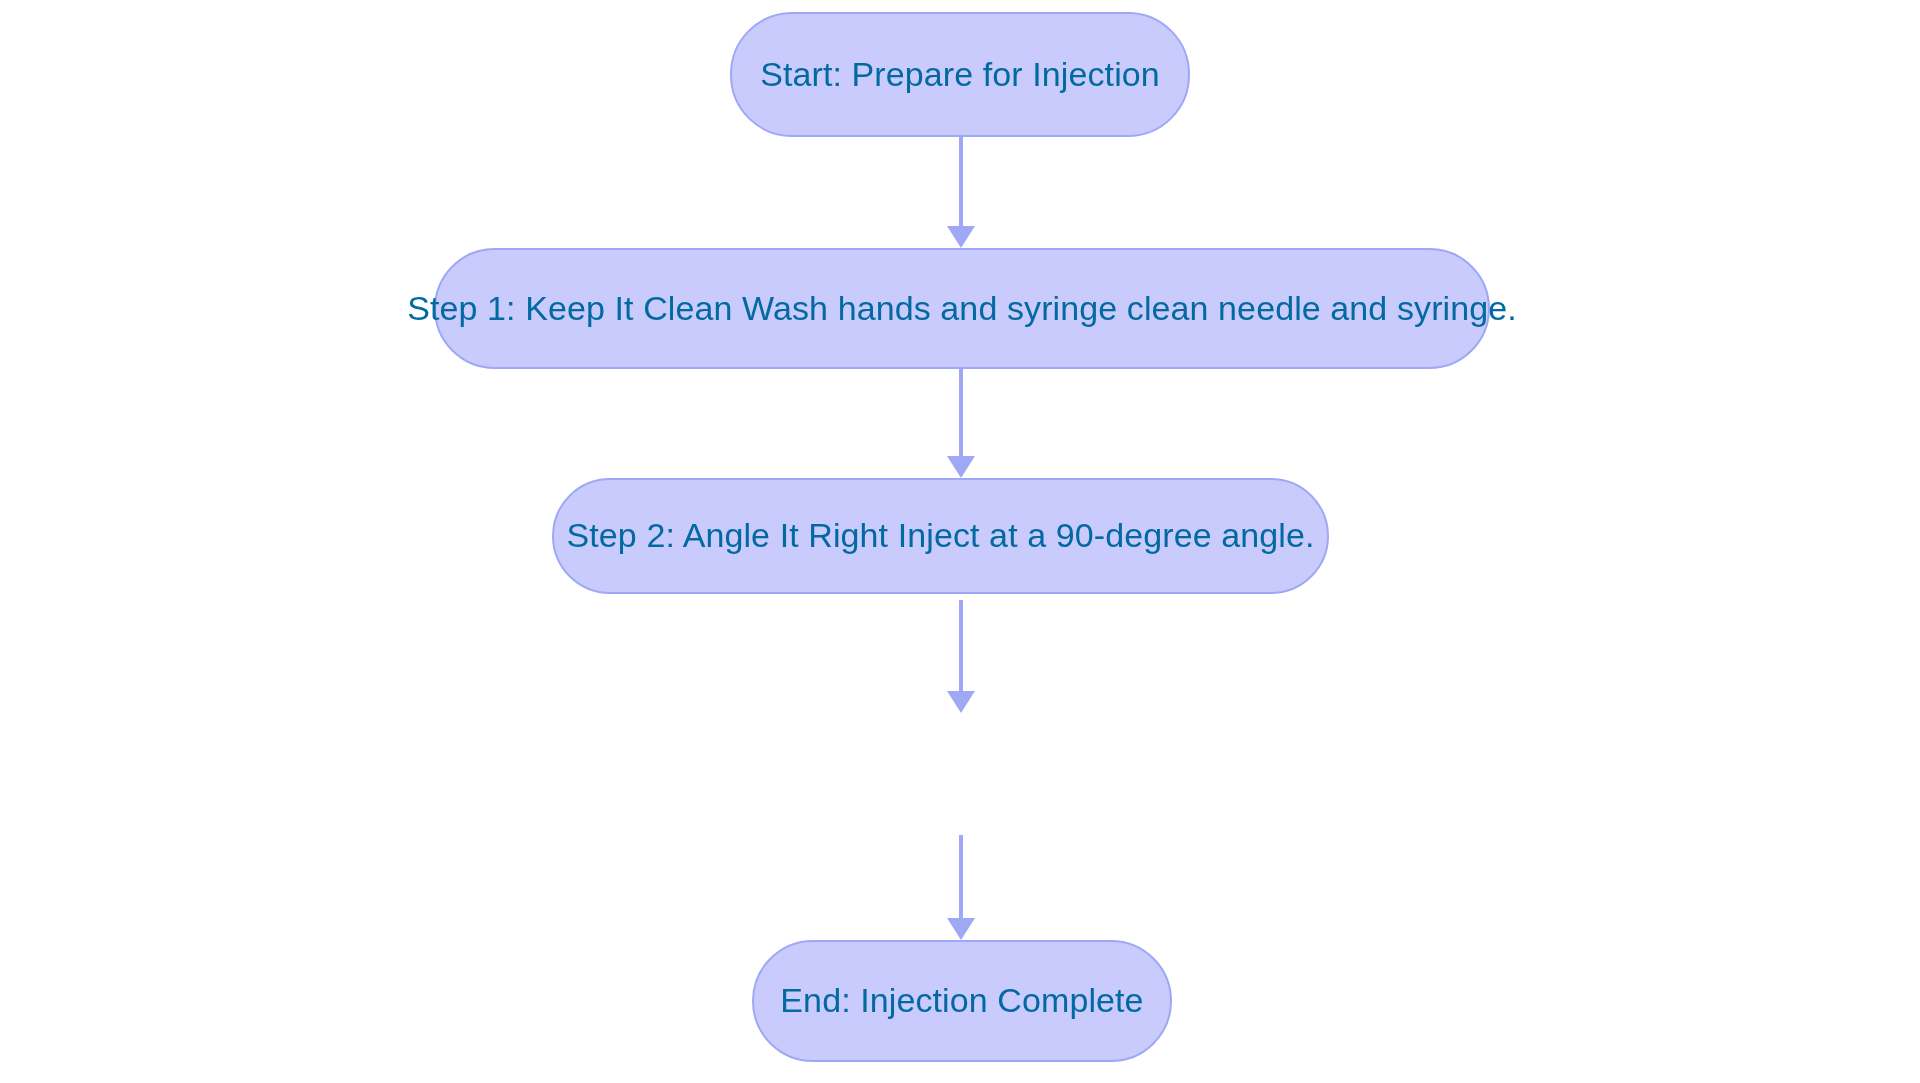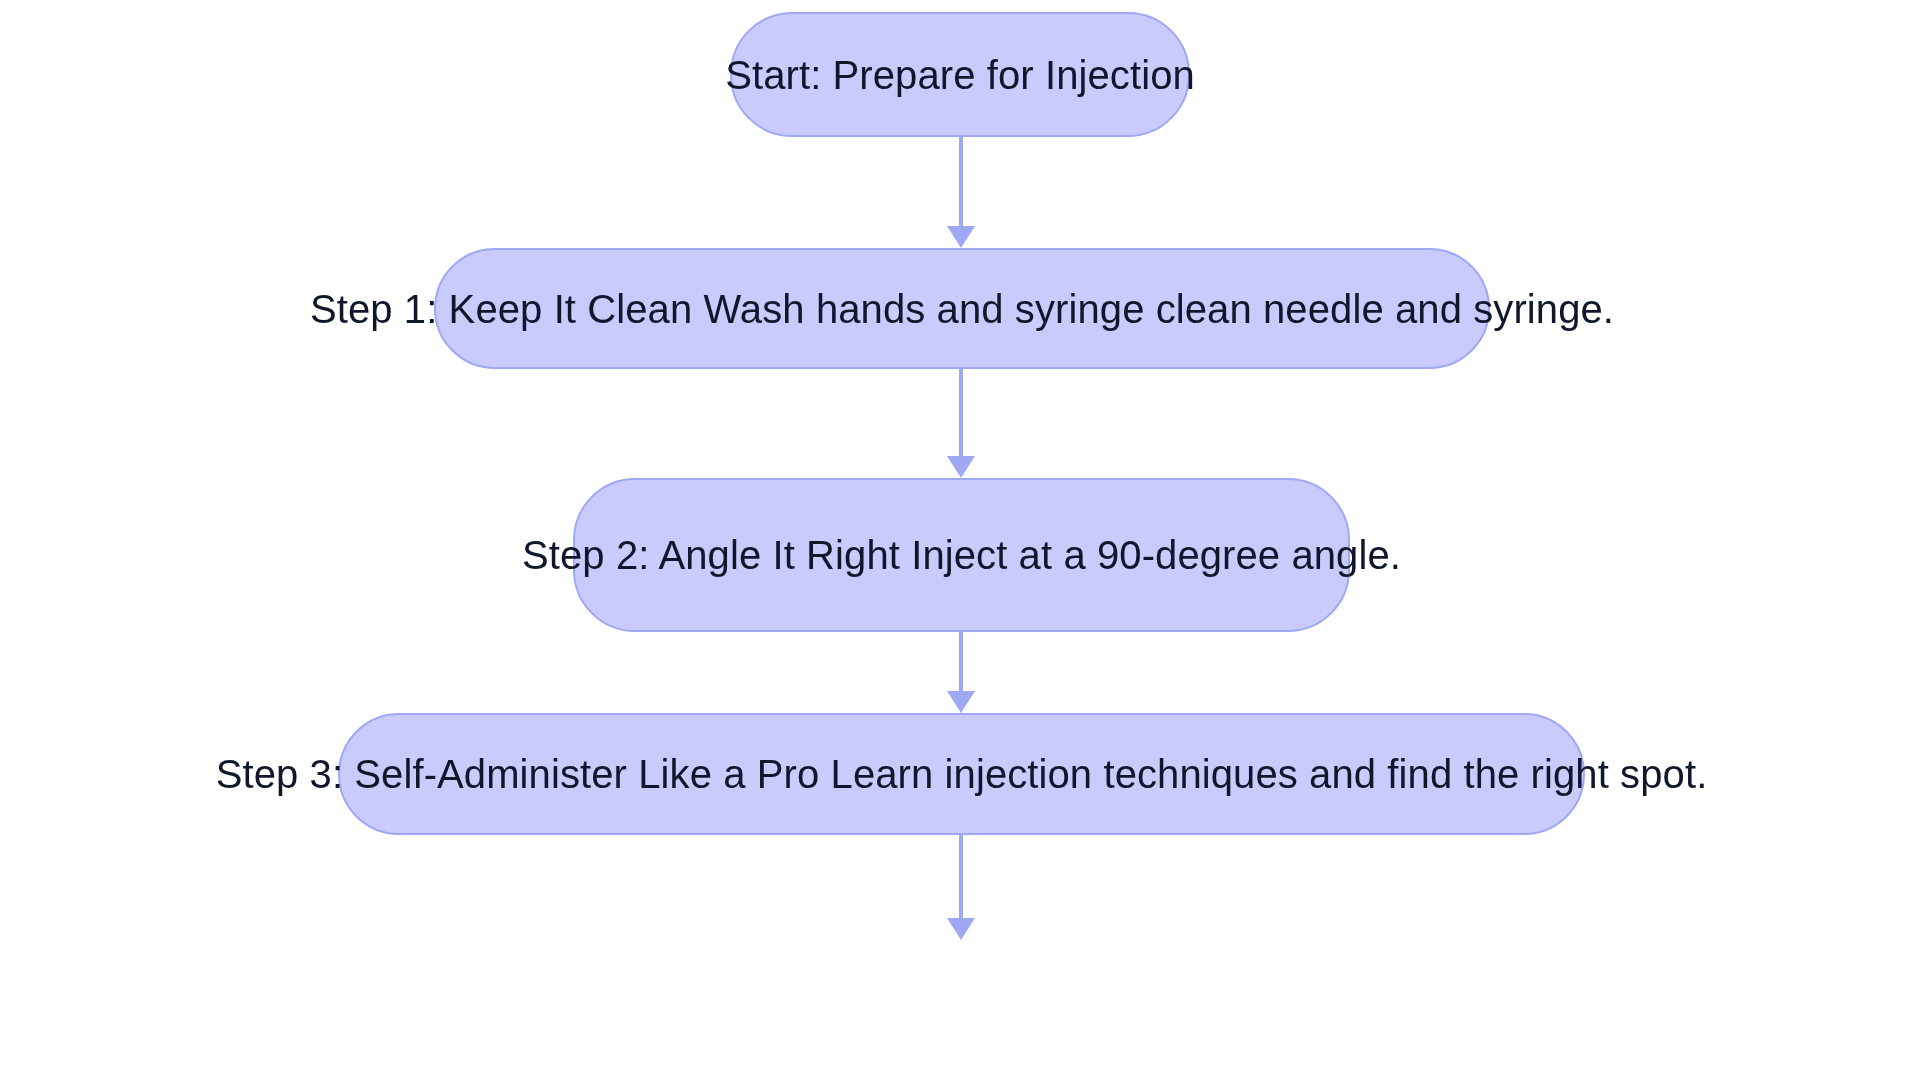--- a/index.html
+++ b/index.html
@@ -38,34 +38,34 @@
     box-sizing: border-box;
     display: flex;
     align-items: center;
     justify-content: center;
     background: #c8cbfc;
     border: 2px solid #9fa8f5;
     border-radius: 62px;
     z-index: 2;
   }
   .node-label {
-    color: #0f172a;
-    font-size: 40px;
+    color: #0369a1;
+    font-size: 34px;
     font-weight: 400;
     line-height: 1.15;
     letter-spacing: 0.1px;
     white-space: nowrap;
     text-align: center;
     font-family: "Liberation Sans", "DejaVu Sans", sans-serif;
   }
 
   
   #node-start      { left: 730px;  top: 12px;  width: 460px;  height: 125px; }
   #node-step-1     { left: 434px;  top: 248px; width: 1056px; height: 121px; }
-  #node-step-2     { left: 573px;  top: 478px; width: 777px;  height: 154px; }
+  #node-step-2     { left: 552px;  top: 478px; width: 777px;  height: 116px; }
   #node-step-3     { left: 338px;  top: 713px; width: 1247px; height: 122px; }
   #node-end        { left: 752px;  top: 940px; width: 420px;  height: 122px; }
 </style>
 </head>
 <body>
 
 <div id="flowchart-canvas">
 
   <svg id="edges-layer" viewBox="0 0 1920 1083" width="1920" height="1083" xmlns="http://www.w3.org/2000/svg">
 
@@ -95,18 +95,18 @@
   </div>
 
   <div class="node" id="node-step-1">
     <span class="node-label">Step 1: Keep It Clean Wash hands and syringe clean needle and syringe.</span>
   </div>
 
   <div class="node" id="node-step-2">
     <span class="node-label">Step 2: Angle It Right Inject at a 90-degree angle.</span>
   </div>
 
-  <div class="node" id="node-step-3">
-    <span class="node-label">Step 3: Self-Administer Like a Pro Learn injection techniques and find the right spot.</span>
+
+  <div class="node" id="node-end">
+    <span class="node-label">End: Injection Complete</span>
   </div>
-
 
 </div>
 
 </body></html>

